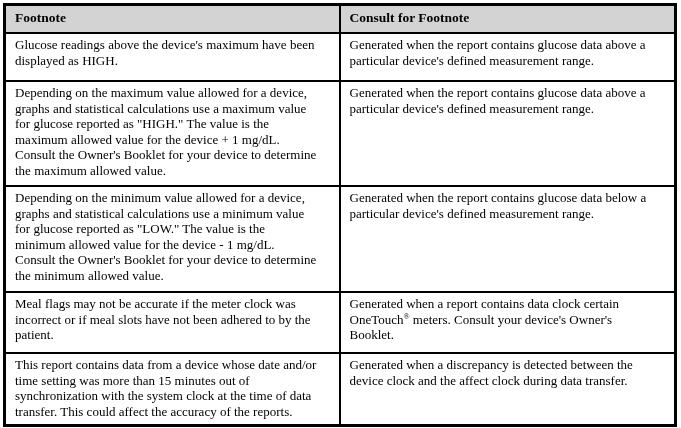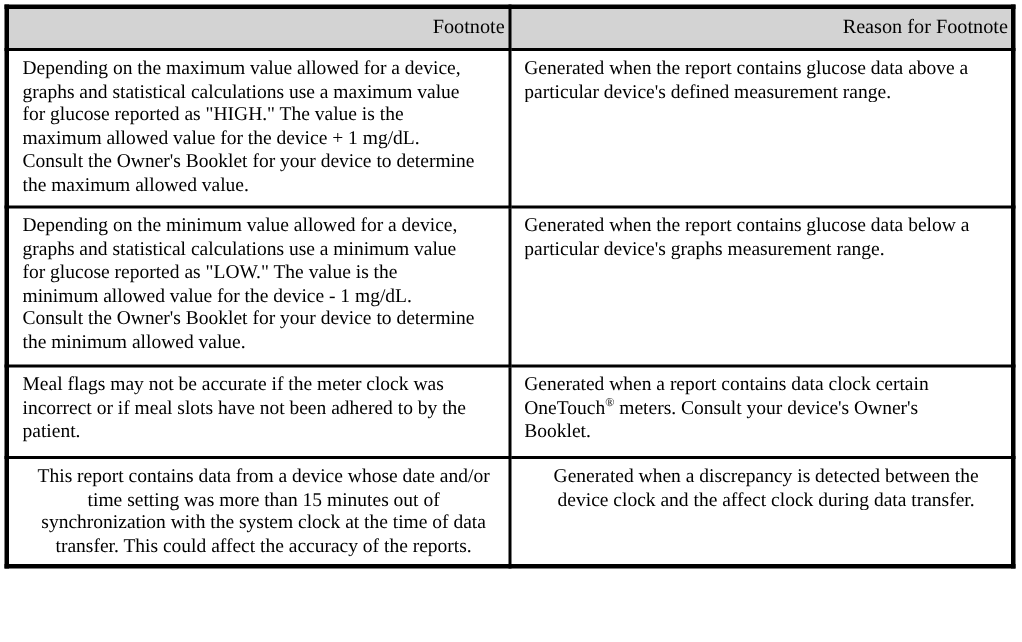--- a/index.html
+++ b/index.html
@@ -33,63 +33,72 @@
   col.c2 { width: 336px; }
   th, td {
     border: 2px solid var(--border_color, #000000);
     text-align: left;
     vertical-align: top;
     padding: 3px 2px 5px 9px;
   }
   th {
     background: var(--header_bg, #d3d3d3);
     font-size: 13.5px;
-    font-weight: normal;
+    font-weight: bold;
     vertical-align: middle;
     padding-top: 2px;
     padding-bottom: 4px;
     height: 20px;
-    text-align: right;
   }
   td {
     font-size: 13px;
     line-height: 15.5px;
   }
   .cell-text {
     display: block;
     white-space: pre;
     overflow: hidden;
   }
   sup {
     font-size: 0.62em;
     vertical-align: super;
     line-height: 0;
   }
   tr.r1 td { height: 38px; }
   tr.r2 td { height: 95px; }
   tr.r3 td { height: 96px; }
   tr.r4 td { height: 51px; margin-left: 45px; }
-  tr.r5 td { height: 61px; text-align: center; }
+  tr.r5 td { height: 61px; }
 </style>
 </head>
 <body>
 
 <div class="doc">
   <table class="footnotes">
     <colgroup>
       <col class="c1">
       <col class="c2">
     </colgroup>
     <thead>
       <tr>
         <th>Footnote</th>
-        <th>Reason for Footnote</th>
+        <th>Consult for Footnote</th>
       </tr>
     </thead>
     <tbody>
+      <tr class="r1">
+        <td>
+            <span class="cell-text">Glucose readings above the device's maximum have been
+displayed as HIGH.</span>
+          </td>
+        <td>
+            <span class="cell-text">Generated when the report contains glucose data above a
+particular device's defined measurement range.</span>
+          </td>
+      </tr>
       <tr class="r2">
         <td>
             <span class="cell-text">Depending on the maximum value allowed for a device,
 graphs and statistical calculations use a maximum value
 for glucose reported as "HIGH." The value is the
 maximum allowed value for the device + 1 mg/dL.
 Consult the Owner's Booklet for your device to determine
 the maximum allowed value.</span>
           </td>
         <td>
@@ -101,21 +110,21 @@
         <td>
             <span class="cell-text">Depending on the minimum value allowed for a device,
 graphs and statistical calculations use a minimum value
 for glucose reported as "LOW." The value is the
 minimum allowed value for the device - 1 mg/dL.
 Consult the Owner's Booklet for your device to determine
 the minimum allowed value.</span>
           </td>
         <td>
             <span class="cell-text">Generated when the report contains glucose data below a
-particular device's graphs measurement range.</span>
+particular device's defined measurement range.</span>
           </td>
       </tr>
       <tr class="r4">
         <td>
             <span class="cell-text">Meal flags may not be accurate if the meter clock was
 incorrect or if meal slots have not been adhered to by the
 patient.</span>
           </td>
         <td>
             <span class="cell-text"><span>Generated when a report contains data clock certain

